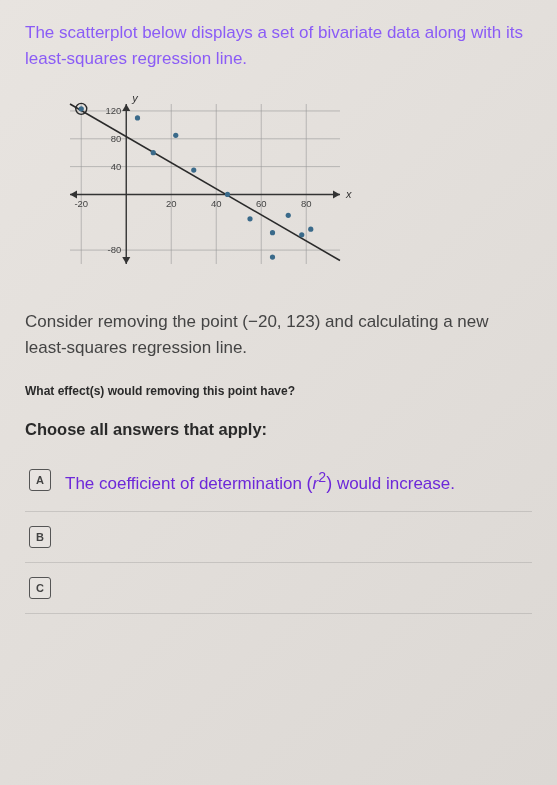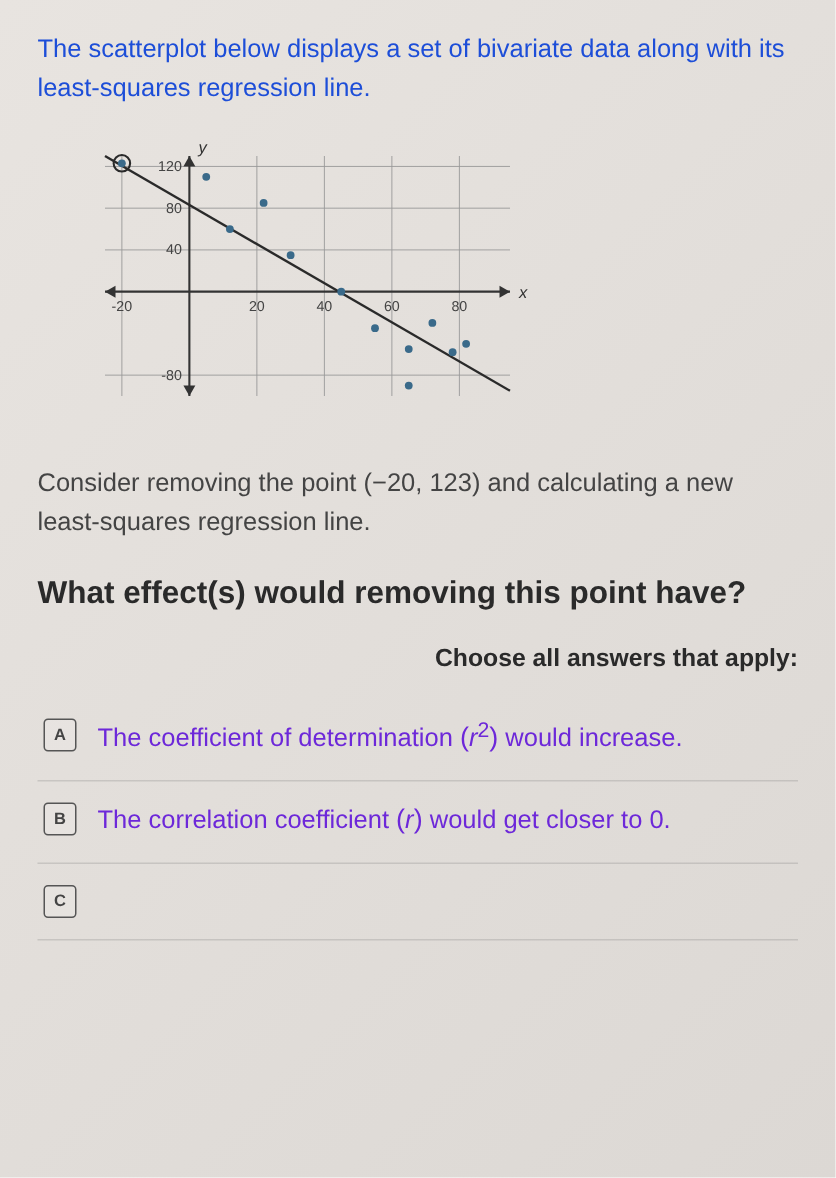--- a/index.html
+++ b/index.html
@@ -8,48 +8,47 @@
       height: 785px;
       background: linear-gradient(135deg, #e8e4e0 0%, #dcd8d4 100%);
       font-family: -apple-system, BlinkMacSystemFont, 'Segoe UI', sans-serif;
       color: #3a3a3a;
       padding: 20px 25px;
       overflow: hidden;
     }
     .intro {
       font-size: 17px;
       line-height: 1.5;
-      color: #1d4ed8;
+      color: #8b5cf6;
       margin-bottom: 18px;
     }
     .chart-wrap {
       margin: 10px 0 30px 30px;
     }
     svg.chart {
       display: block;
     }
     .consider {
       font-size: 17px;
       line-height: 1.55;
       color: #444;
       margin-bottom: 22px;
       margin-top: 12px;
     }
     .question {
-      font-size: 21px;
+      font-size: 12px;
       font-weight: 700;
       color: #2a2a2a;
       margin-bottom: 22px;
     }
     .choose {
       font-size: 16.5px;
       font-weight: 700;
       color: #2a2a2a;
       margin-bottom: 18px;
-      text-align: right;
     }
     .options {
       display: flex;
       flex-direction: column;
       gap: 2px;
     }
     .option {
       display: flex;
       align-items: flex-start;
       gap: 14px;
@@ -144,22 +143,19 @@
 
   <div class="option">
     <div class="opt-box">A</div>
     <div class="opt-text">
       <span>The coefficient of determination </span><span class="paren">(</span><span class="math-var">r</span><sup>2</sup><span class="paren">)</span><span> would increase.</span>
     </div>
   </div>
 
   <div class="option">
     <div class="opt-box">B</div>
-    <div class="opt-text">
-      <span>The correlation coefficient </span><span class="paren">(</span><span class="math-var">r</span><span class="paren">)</span><span> would get closer to 0.</span>
-    </div>
   </div>
 
   <div class="option">
     <div class="opt-box">C</div>
   </div>
 
 </div>
 
 </body></html>

